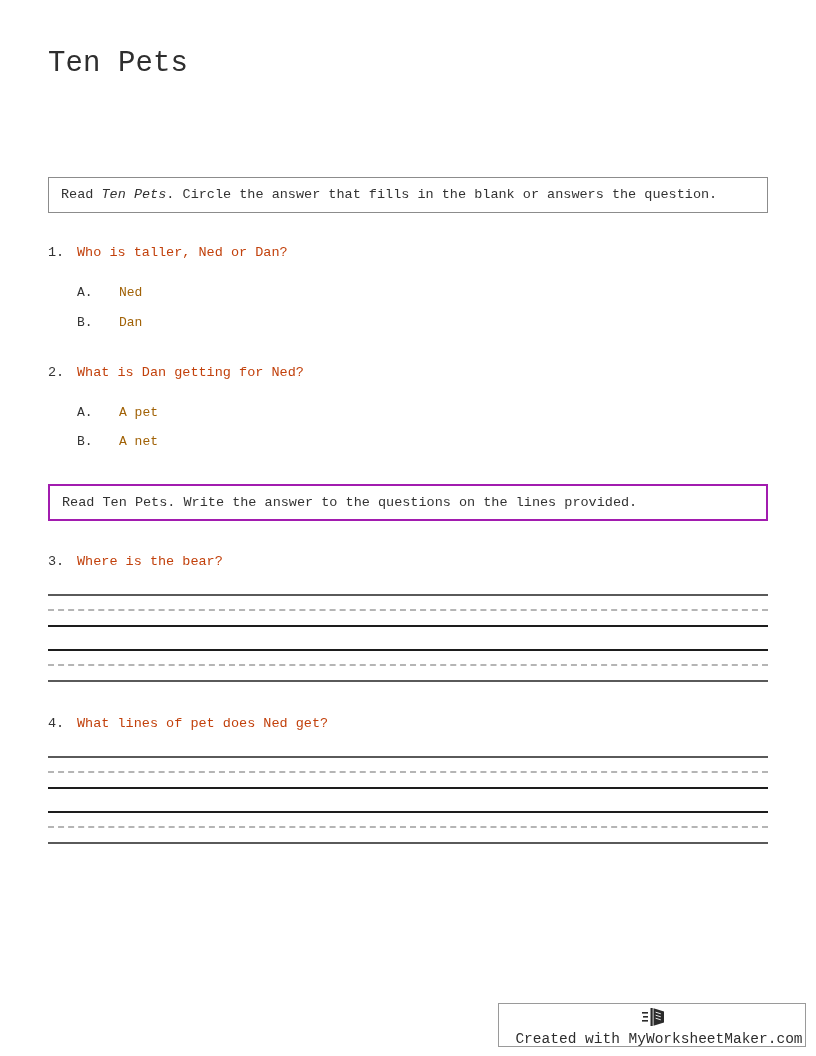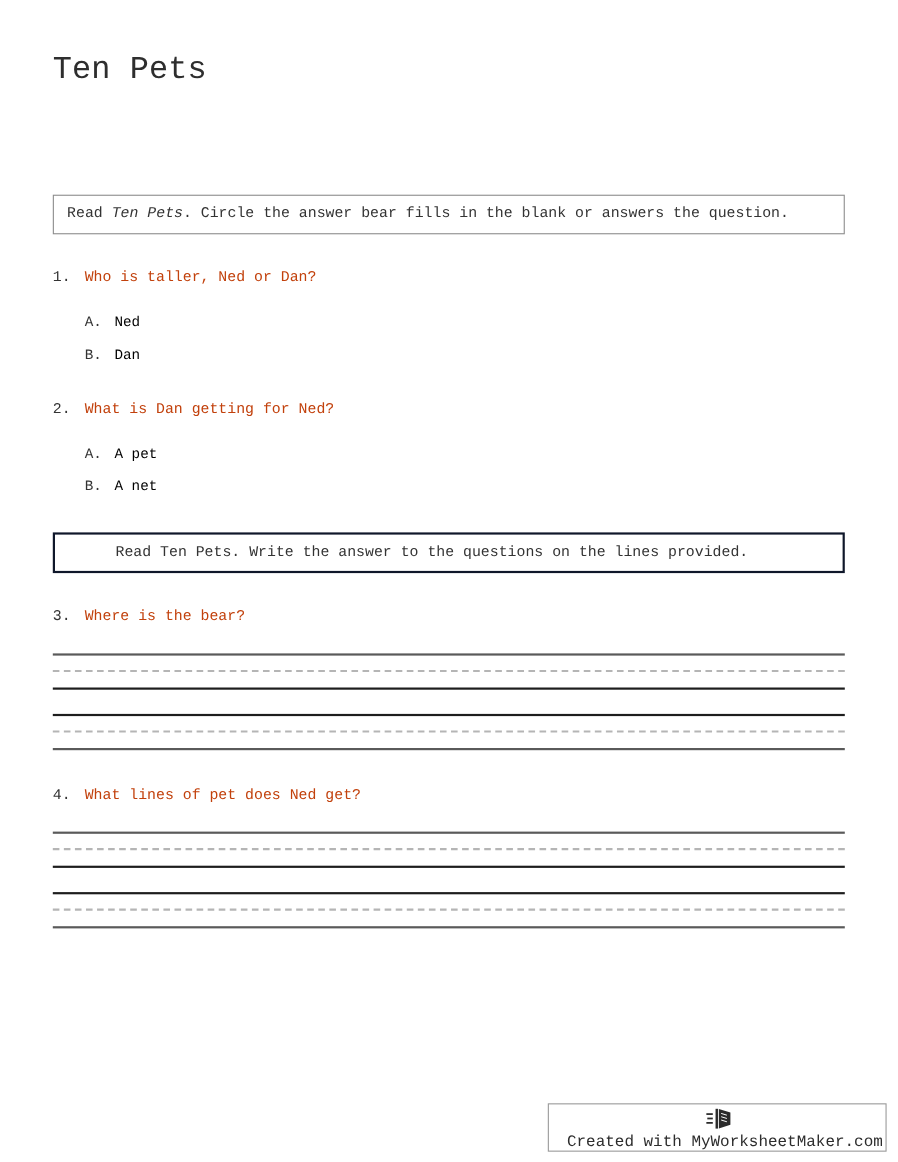--- a/index.html
+++ b/index.html
@@ -50,22 +50,21 @@
     align-items: center;
   }
   .instr-box.thin {
     top: 177px;
     height: 36px;
     border: 1px solid #8c8c8c;
   }
   .instr-box.thick {
     top: 484px;
     height: 37px;
-    border: 2px solid #0f172a;
-    padding-left: 43px;
+    border: 2px solid #a21caf;
   }
   .instr-text {
     font-size: 13.5px;
     line-height: 18px;
     color: #333333;
     padding-left: 12px;
   }
   .instr-text em {
     font-style: italic;
   }
@@ -98,22 +97,23 @@
     align-items: baseline;
   }
   .opt-letter {
     width: 27px;
     flex: 0 0 27px;
     font-size: 13px;
     color: #333333;
   }
   .opt-text {
     font-size: 13px;
-    color: #000000;
-    line-height: 18px;
+    color: #a16207;
+    line-height: 18px;
+    margin-left: 15px;
   }
 
   
   .lines-group {
     position: absolute;
     left: 48px;
     width: 720px;
   }
   .hw-row {
     position: relative;
@@ -179,21 +179,21 @@
 </head>
 <body>
 
 <div class="page">
 
   <div class="title-block">
     <div class="title-line">Ten Pets</div>
   </div>
 
   <div class="instr-box thin">
-    <div class="instr-text"><span>Read </span><em>Ten Pets</em><span>. Circle the answer bear fills in the blank or answers the question.</span></div>
+    <div class="instr-text"><span>Read </span><em>Ten Pets</em><span>. Circle the answer that fills in the blank or answers the question.</span></div>
   </div>
 
   <div class="question" style="top:244px;">
     <span class="q-num">1.</span>
     <span class="q-text">Who is taller, Ned or Dan?</span>
   </div>
   <div class="option" style="top:284px;">
     <span class="opt-letter">A.</span>
     <span class="opt-text">Ned</span>
   </div>

